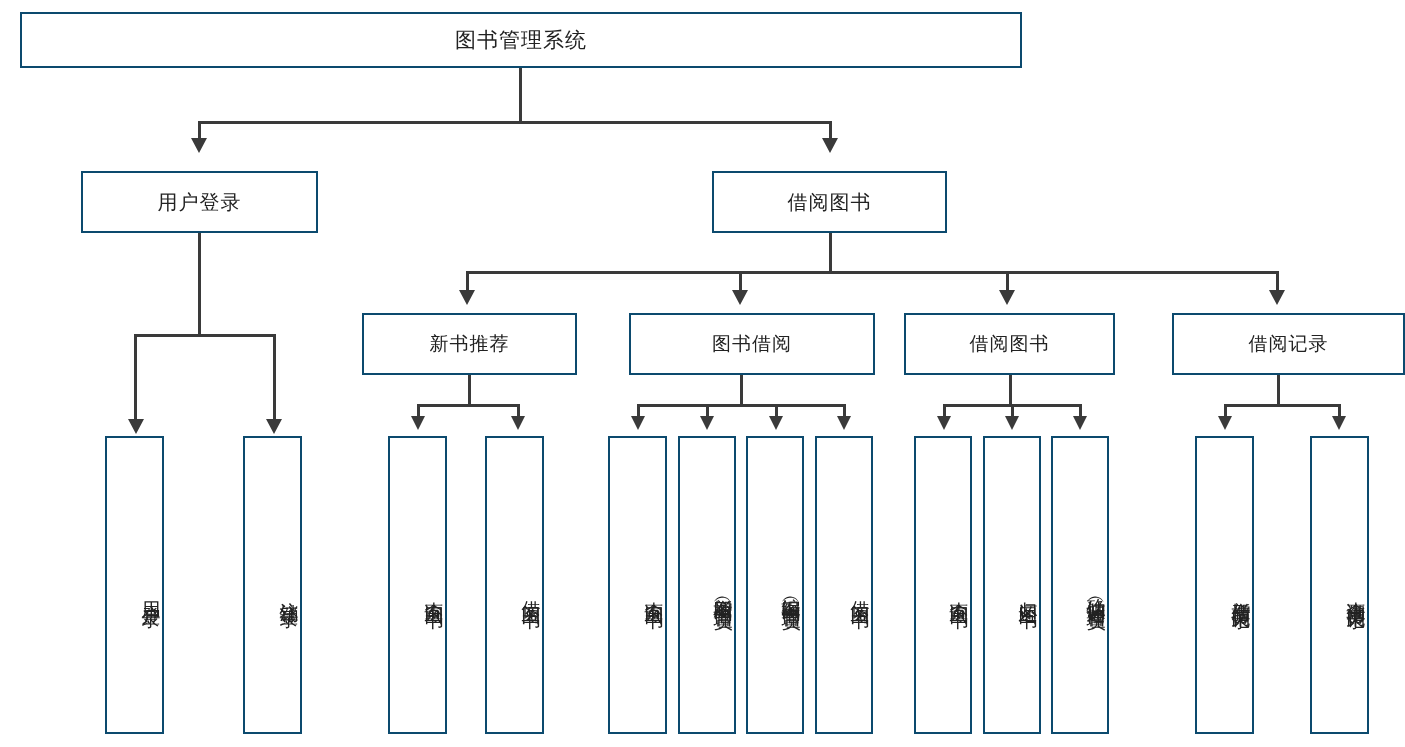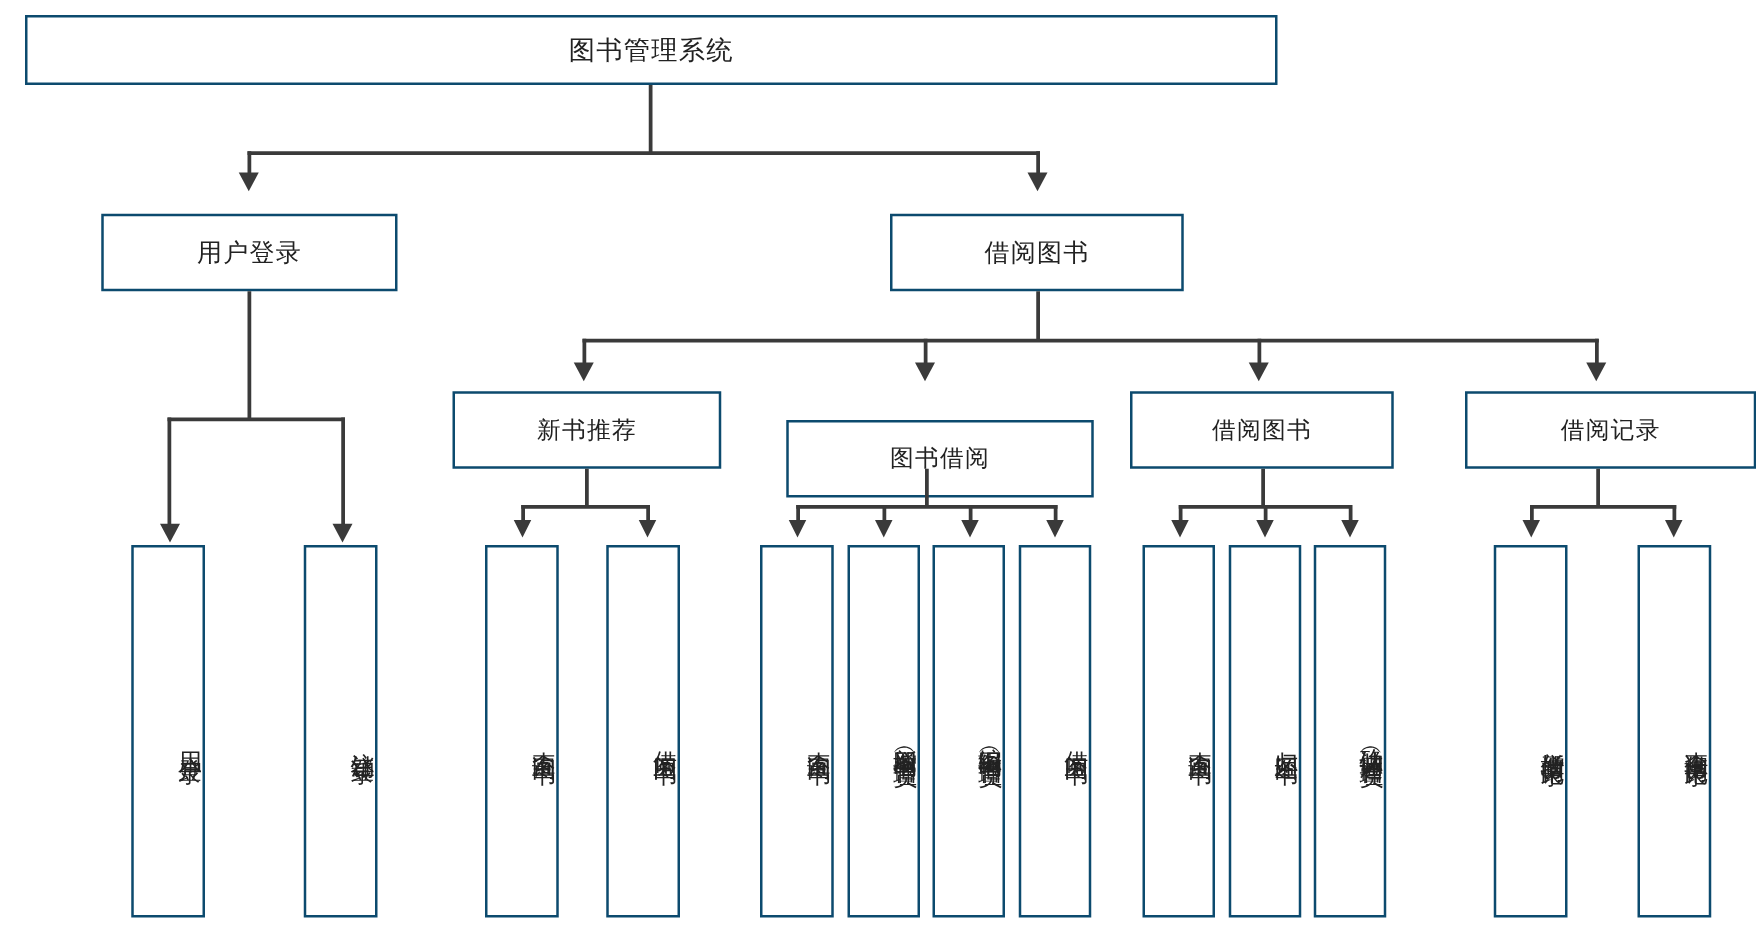--- a/index.html
+++ b/index.html
@@ -113,21 +113,21 @@
   <div class="ln v" style="left:1006px;top:271px;height:22px;"></div>
   <div class="ln v" style="left:1276px;top:271px;height:22px;"></div>
   <div class="arrow" style="left:459px;top:290px;"></div>
   <div class="arrow" style="left:732px;top:290px;"></div>
   <div class="arrow" style="left:999px;top:290px;"></div>
   <div class="arrow" style="left:1269px;top:290px;"></div>
 
   <div class="node lvl2" style="left:362px;top:313px;width:215px;height:62px;">
     <span>新书推荐</span>
   </div>
-  <div class="node lvl2" style="left:629px;top:313px;width:246px;height:62px;margin-top:23px;">
+  <div class="node lvl2" style="left:629px;top:313px;width:246px;height:62px;">
     <span>图书借阅</span>
   </div>
   <div class="node lvl2" style="left:904px;top:313px;width:211px;height:62px;">
     <span>借阅图书</span>
   </div>
   <div class="node lvl2" style="left:1172px;top:313px;width:233px;height:62px;">
     <span>借阅记录</span>
   </div>
 
   <div class="ln v" style="left:468px;top:375px;height:31px;"></div>

